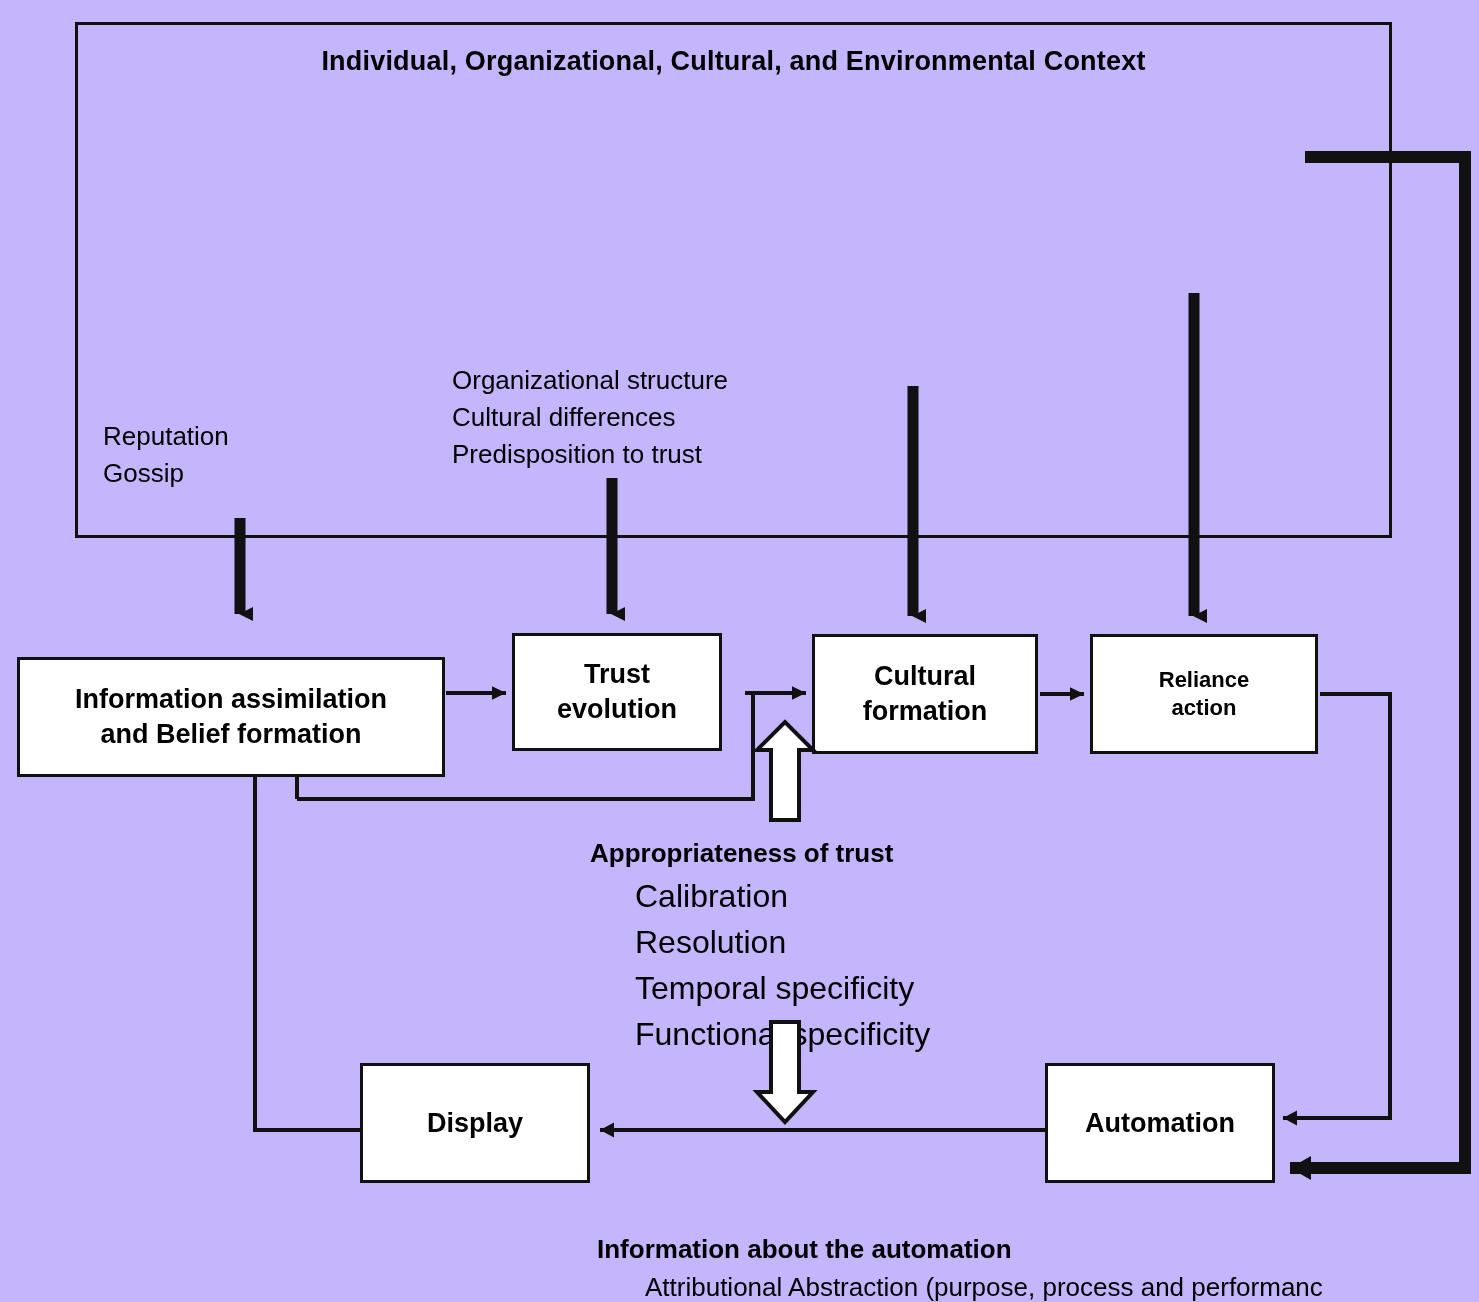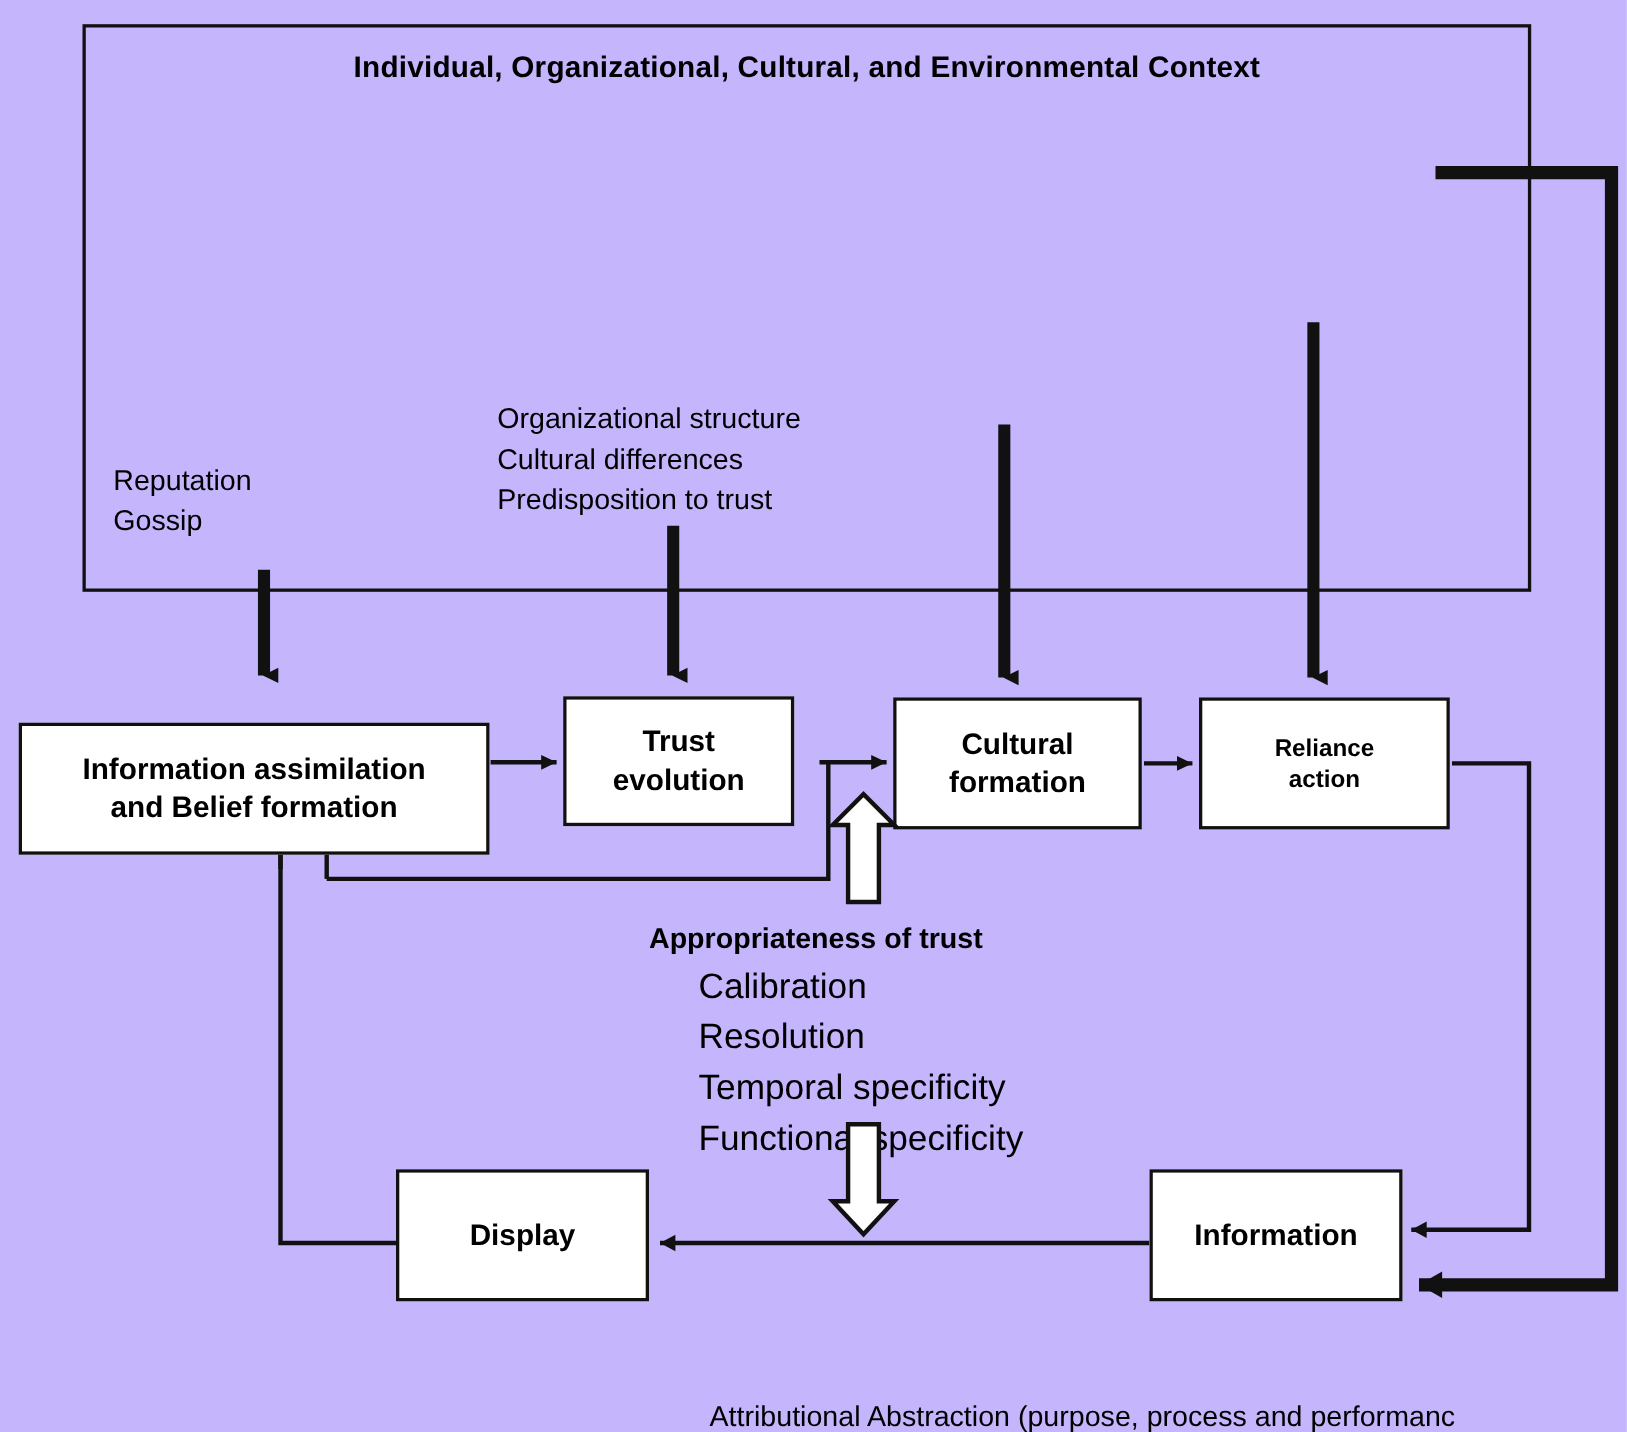--- a/index.html
+++ b/index.html
@@ -175,33 +175,34 @@
 formation</span>
   </div>
   <div class="pbox b4">
     <span style="white-space:pre-line">Reliance
 action</span>
   </div>
   <div class="pbox bd">
     <span style="white-space:pre-line">Display</span>
   </div>
   <div class="pbox ba">
-    <span style="white-space:pre-line">Information</span>
+    <span style="white-space:pre-line">Automation</span>
   </div>
 
   <div class="txt txt-plain t-reputation">Reputation
 Gossip</div>
 
   <div class="txt txt-plain t-orgstruct">Organizational structure
 Cultural differences
 Predisposition to trust</div>
 
   <div class="txt t-approp-head">Appropriateness of trust</div>
 
   <div class="txt t-approp-list">Calibration
 Resolution
 Temporal specificity
 Functional specificity</div>
 
+  <div class="txt t-info-head">Information about the automation</div>
 
   <div class="txt t-info-sub">Attributional Abstraction (purpose, process and performanc</div>
 
 </div>
 
 </body></html>

